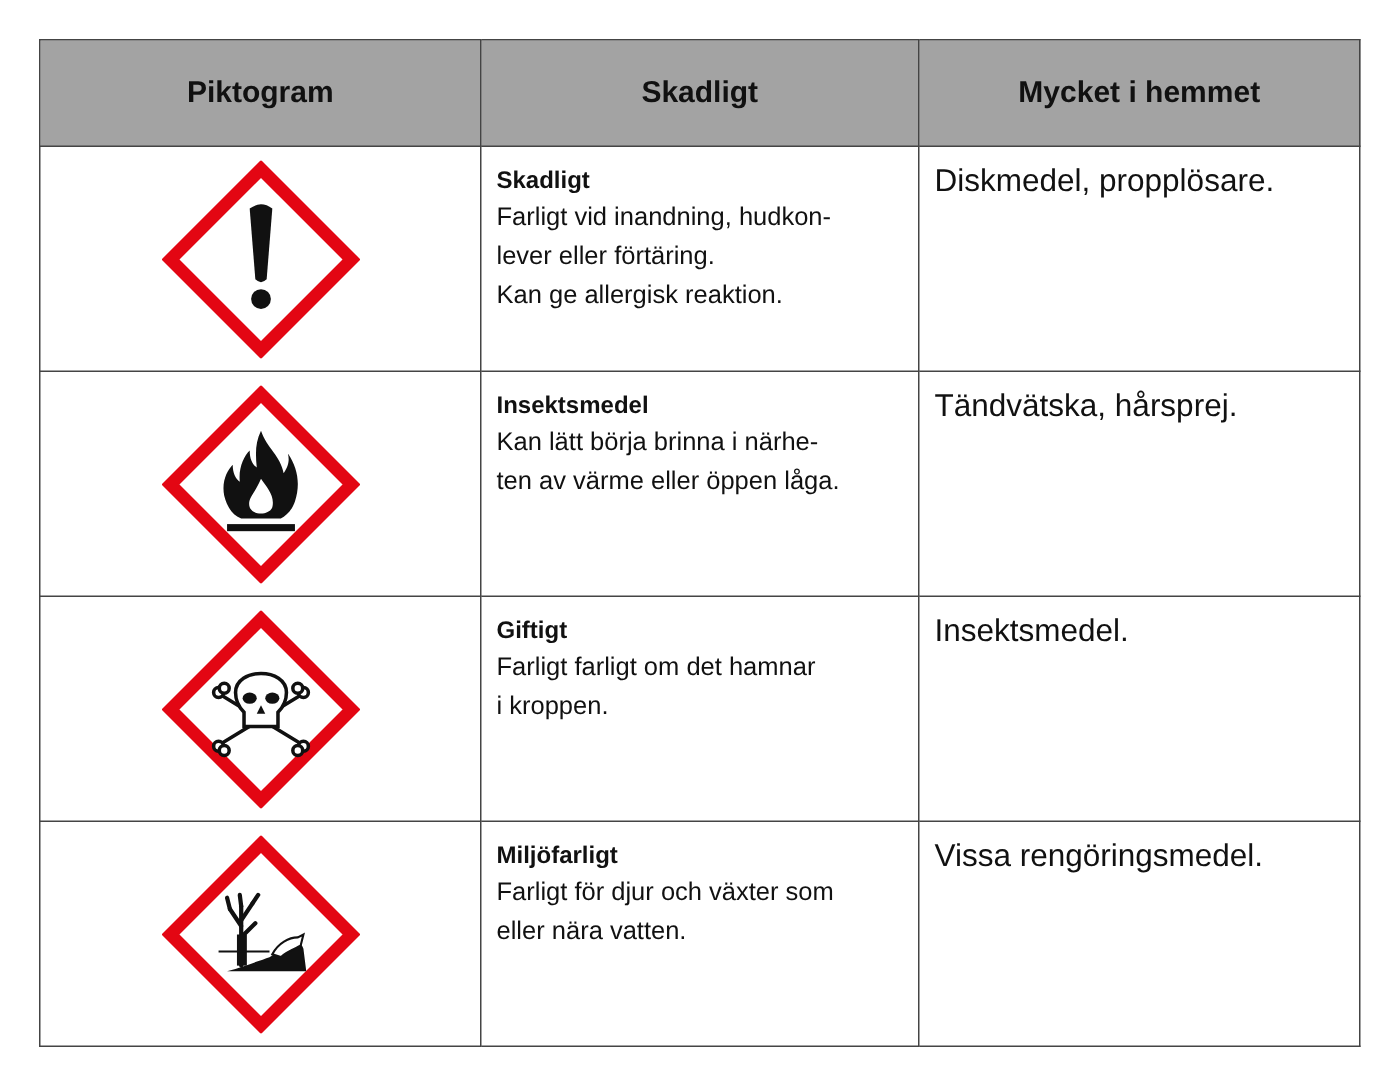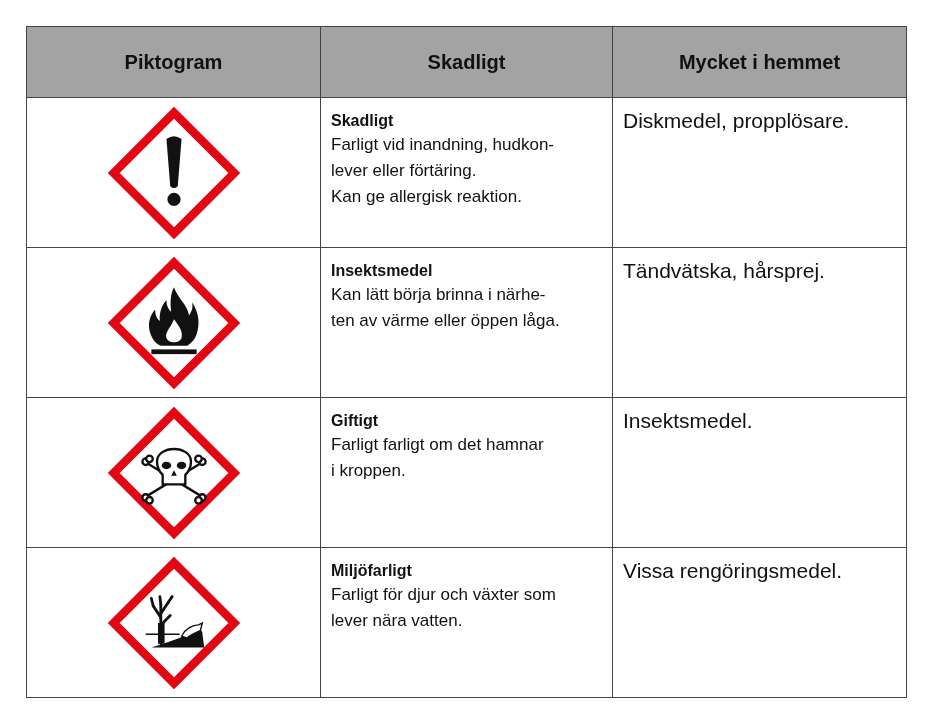--- a/index.html
+++ b/index.html
@@ -147,21 +147,21 @@
             <line x1="40" y1="82" x2="76" y2="82" stroke="#111" stroke-width="1.5"></line>
             <path d="M46,96 C60,92 70,88 76,86 C80,84 84,80 88,76 C92,74 98,74 100,80 L102,96 Z" fill="#111"></path>
             <path d="M78,84 C82,76 90,72 96,72 L100,70 L98,78 C94,80 88,82 84,86 Z" fill="#fff" stroke="#111" stroke-width="1.5"></path>
           </svg>
         </div>
       </td>
       <td>
         <div class="desc">
           <div class="title">Miljöfarligt</div>
           <div class="body">Farligt för djur och växter som
-lever nära vatten.</div>
+eller nära vatten.</div>
         </div>
       </td>
       <td>
         <div class="ex">Vissa rengöringsmedel.</div>
       </td>
     </tr>
   </tbody>
 </table>
 
 </body></html>

